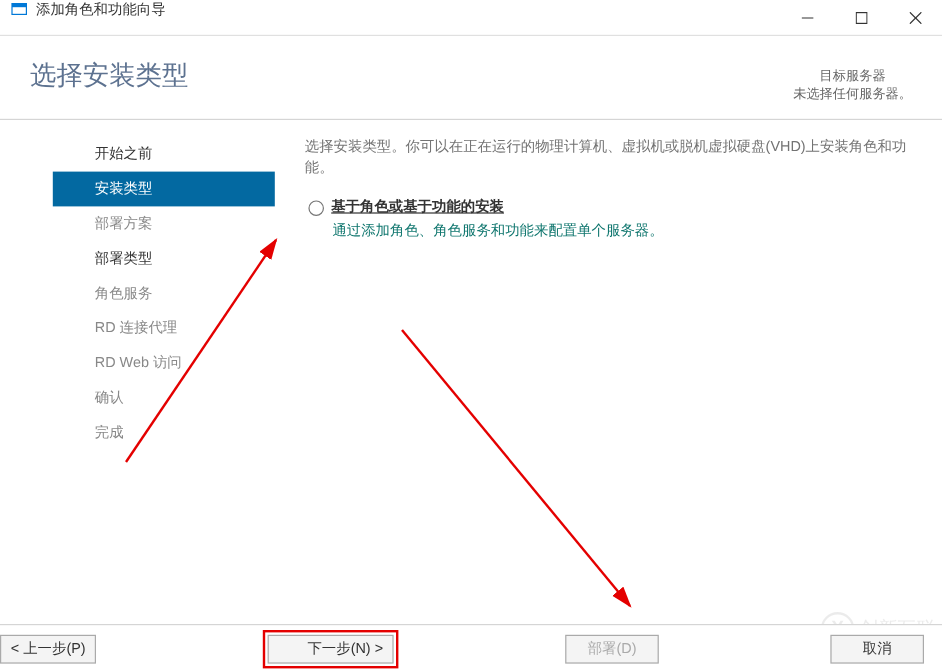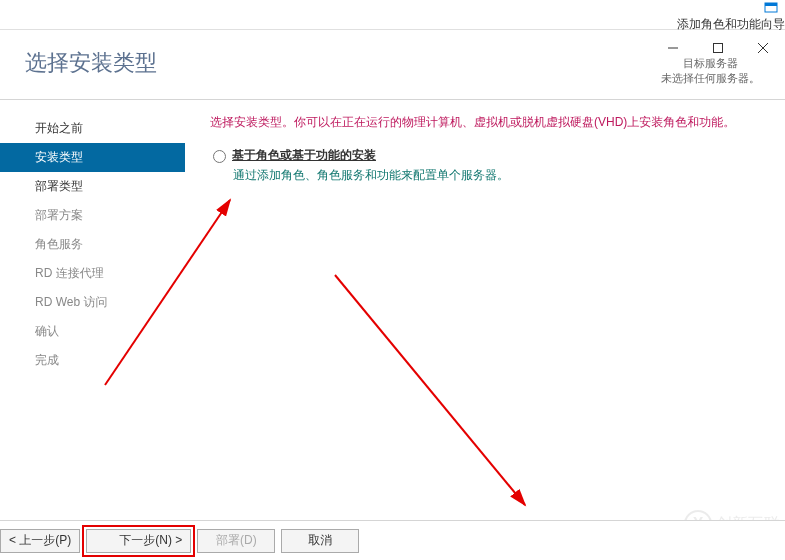--- a/index.html
+++ b/index.html
@@ -12,24 +12,23 @@
       font-size: 12px;
       background: #fff;
       width: 785px;
       height: 560px;
       position: relative;
       overflow: hidden;
     }
     .titlebar {
       height: 30px;
       display: flex;
-      align-items: flex-end;
+      align-items: flex-start;
       padding: 0 0 0 8px;
       border-bottom: 1px solid #e0e0e0;
-      flex-direction: column;
     }
     .title-icon {
       width: 16px;
       height: 16px;
       margin-right: 6px;
     }
     .title-text {
       flex: 1;
       font-size: 12px;
       color: #333;
@@ -60,20 +59,21 @@
     .target-info {
       text-align: center;
       font-size: 11px;
       color: #666;
       padding-top: 8px;
     }
     .body-area {
       display: flex;
       position: relative;
       height: 420px;
+      padding-left: 44px;
     }
     .sidebar {
       width: 185px;
       padding: 14px 0 0 0;
     }
     .sidebar-item {
       padding: 6px 0 6px 35px;
       font-size: 12px;
       color: #888;
       cursor: pointer;
@@ -85,21 +85,21 @@
       background: #0369a1;
       color: #fff;
     }
     .content-area {
       flex: 1;
       padding: 14px 25px 0 25px;
       position: relative;
     }
     .intro-text {
       font-size: 12px;
-      color: #be185d;
+      color: #737373;
       margin-bottom: 16px;
     }
     .option-group {
       margin-bottom: 16px;
       padding-left: 3px;
     }
     .option-label {
       display: flex;
       align-items: center;
       font-weight: bold;
@@ -120,21 +120,21 @@
     .highlight-box {
       border: 2px solid #e40000;
       padding: 8px 3px 12px 3px;
       margin-left: -5px;
       margin-top: -8px;
     }
     .footer {
       height: 40px;
       border-top: 1px solid #d5d5d5;
       display: flex;
-      justify-content: flex-start;
+      justify-content: space-between;
       align-items: center;
       padding-right: 15px;
       gap: 6px;
       position: absolute;
       bottom: 0;
       left: 0;
       right: 0;
       background: #fff;
     }
     .btn {
@@ -227,22 +227,22 @@
   <div class="target-info">
     <div>目标服务器</div>
     <div>未选择任何服务器。</div>
   </div>
 </div>
 
 <div class="body-area">
   <div class="sidebar">
     <div class="sidebar-item enabled">开始之前</div>
     <div class="sidebar-item active">安装类型</div>
+    <div class="sidebar-item">部署方案</div>
     <div class="sidebar-item enabled">部署类型</div>
-    <div class="sidebar-item">部署方案</div>
     <div class="sidebar-item">角色服务</div>
     <div class="sidebar-item">RD 连接代理</div>
     <div class="sidebar-item">RD Web 访问</div>
     <div class="sidebar-item">确认</div>
     <div class="sidebar-item">完成</div>
   </div>
 
   <div class="content-area">
     <div class="intro-text">选择安装类型。你可以在正在运行的物理计算机、虚拟机或脱机虚拟硬盘(VHD)上安装角色和功能。</div>
 

